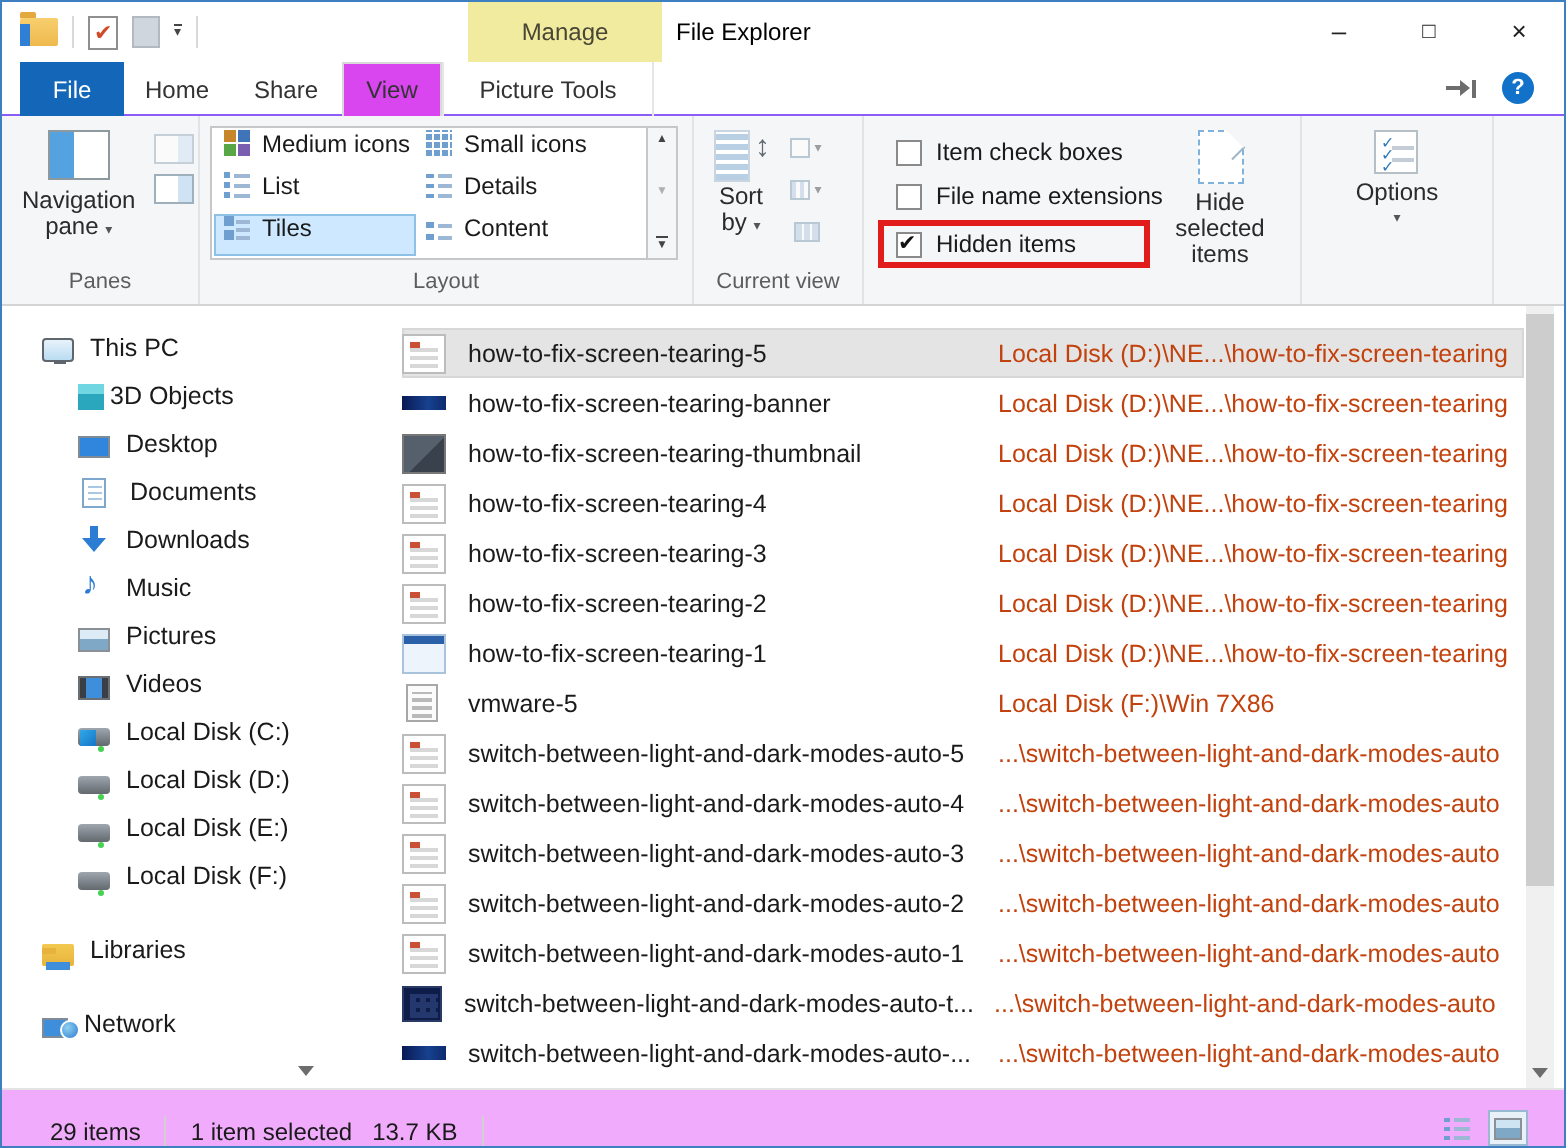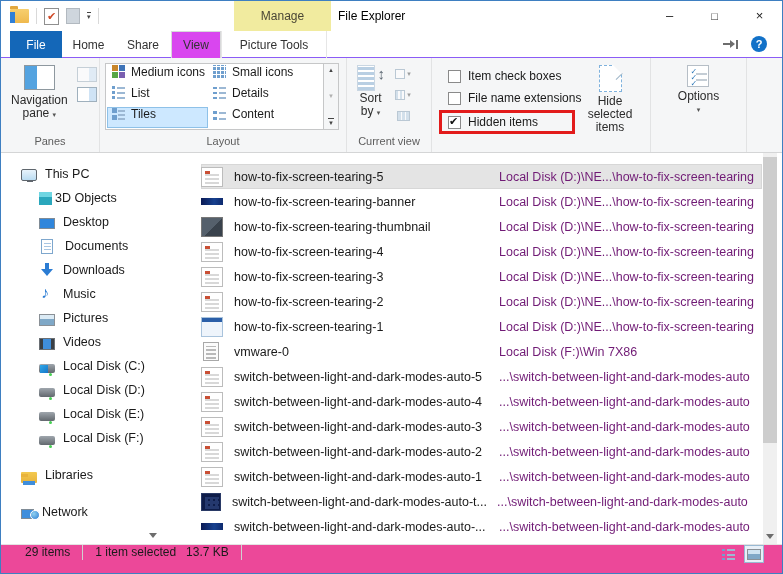--- a/index.html
+++ b/index.html
@@ -147,41 +147,41 @@
   .ico-network::after { content:""; position:absolute; left:8px; top:0; width:8px; height:8px; border-radius:50%;
                         background:radial-gradient(circle at 35% 35%,#8fd0f0,#2b7cd3); border:1px solid #fff; }
   .sidebar-scroll { position:absolute; right:2px; top:0; bottom:0; width:12px; }
   .arrow-down { position:absolute; bottom:6px; left:2px; width:0; height:0;
                 border-left:4px solid transparent; border-right:4px solid transparent; border-top:5px solid #6d6d6d; }
 
   .filelist { flex:1; position:relative; padding-top:11px; }
   .frow { height:25px; display:flex; align-items:center; margin:0 20px 0 40px; font-size:12.5px; }
   .sel-true { background:#e4e4e4; box-shadow:inset 0 0 0 1px #d7d7d7; }
   .fname { width:265px; white-space:nowrap; overflow:hidden; }
-  .floc { flex:1; color:#701a75; white-space:nowrap; overflow:hidden; }
+  .floc { flex:1; color:#c2410c; white-space:nowrap; overflow:hidden; }
   .ficon { width:22px; height:20px; margin-right:11px; flex:none; position:relative; }
   .ficon-page { background:#fff; border:1px solid #bcbcbc;
                 background-image:linear-gradient(#c94f35,#c94f35),repeating-linear-gradient(0deg,#d8d8d8 0 2px,transparent 2px 4px);
                 background-size:5px 3px,14px 12px; background-position:3px 3px,3px 4px; background-repeat:no-repeat; }
   .ficon-window { background:#eef4fb; border:1px solid #a9c3dc; background-image:linear-gradient(#2b5fa8 0 4px,transparent 4px); }
   .ficon-banner { height:7px; background:linear-gradient(90deg,#0a1a55,#17418f 60%,#0e2a6e); }
   .ficon-photo { background:linear-gradient(135deg,#55606c 0 55%,#39424c 55%); border:1px solid #777; }
   .ficon-textdoc { width:16px; height:19px; margin:0 15px 0 2px; background:#fbfbfb; border:1px solid #a8a8a8;
                    background-image:repeating-linear-gradient(0deg,#b9b9b9 0 2px,transparent 2px 4px);
                    background-size:10px 13px; background-position:2px 3px; background-repeat:no-repeat; }
   .ficon-thumbdark { width:20px; height:18px; background:#0e1c49; border:1px solid #2a3a66;
                      background-image:repeating-linear-gradient(90deg,#24386e 0 3px,transparent 3px 5px),
                                       repeating-linear-gradient(0deg,#24386e 0 3px,transparent 3px 5px);
                      background-size:14px 12px,14px 12px; background-position:3px 3px,3px 3px; background-repeat:no-repeat; }
   .filelist-scroll { position:absolute; right:5px; top:0; bottom:0; width:14px; background:#f0f0f0; }
   .scroll-thumb { position:absolute; top:4px; left:0; width:14px; height:286px; background:#cdcdcd; }
   .filelist-scroll .arrow-down { left:3px; bottom:5px; }
 
   
-  .statusbar { height:29px; border-top:1px solid #e3e3e3; display:flex; align-items:flex-start; padding:0 18px 0 24px; gap:12px; background:#ec4899; }
+  .statusbar { height:29px; border-top:1px solid #e3e3e3; display:flex; align-items:flex-end; padding:0 18px 0 24px; gap:12px; background:#f0abfc; }
   .sb-sep { width:1px; height:15px; background:#d0d0d0; }
   .sb-group { display:flex; gap:10px; align-items:center; }
   .view-toggles { margin-left:auto; display:flex; gap:6px; align-items:center; }
   .vt { width:20px; height:18px; display:flex; align-items:center; justify-content:center; }
   .vt.active { border:1px solid #99b9d3; background:#e8f0f8; }
   .vt-details { width:13px; height:11px;
                 background-image:repeating-linear-gradient(0deg,#6f9fce 0 2px,transparent 2px 4.5px),
                                  repeating-linear-gradient(0deg,#9cb8d4 0 2px,transparent 2px 4.5px);
                 background-size:3px 11px,8px 11px; background-position:0 0,5px 0; background-repeat:no-repeat; }
   .vt-thumbs { width:14px; height:11px; border:1px solid #8a9096; background:linear-gradient(180deg,#cfe4f2 45%,#7fa8c7 45%); }
@@ -476,21 +476,21 @@
         </div>
 
         <div class="frow">
           <span class="ficon ficon-window"></span>
           <span class="fname">how-to-fix-screen-tearing-1</span>
           <span class="floc">Local Disk (D:)\NE...\how-to-fix-screen-tearing</span>
         </div>
 
         <div class="frow">
           <span class="ficon ficon-textdoc"></span>
-          <span class="fname">vmware-0</span>
+          <span class="fname">vmware-5</span>
           <span class="floc">Local Disk (F:)\Win 7X86</span>
         </div>
 
         <div class="frow">
           <span class="ficon ficon-page"></span>
           <span class="fname">switch-between-light-and-dark-modes-auto-5</span>
           <span class="floc">...\switch-between-light-and-dark-modes-auto</span>
         </div>
 
         <div class="frow">

